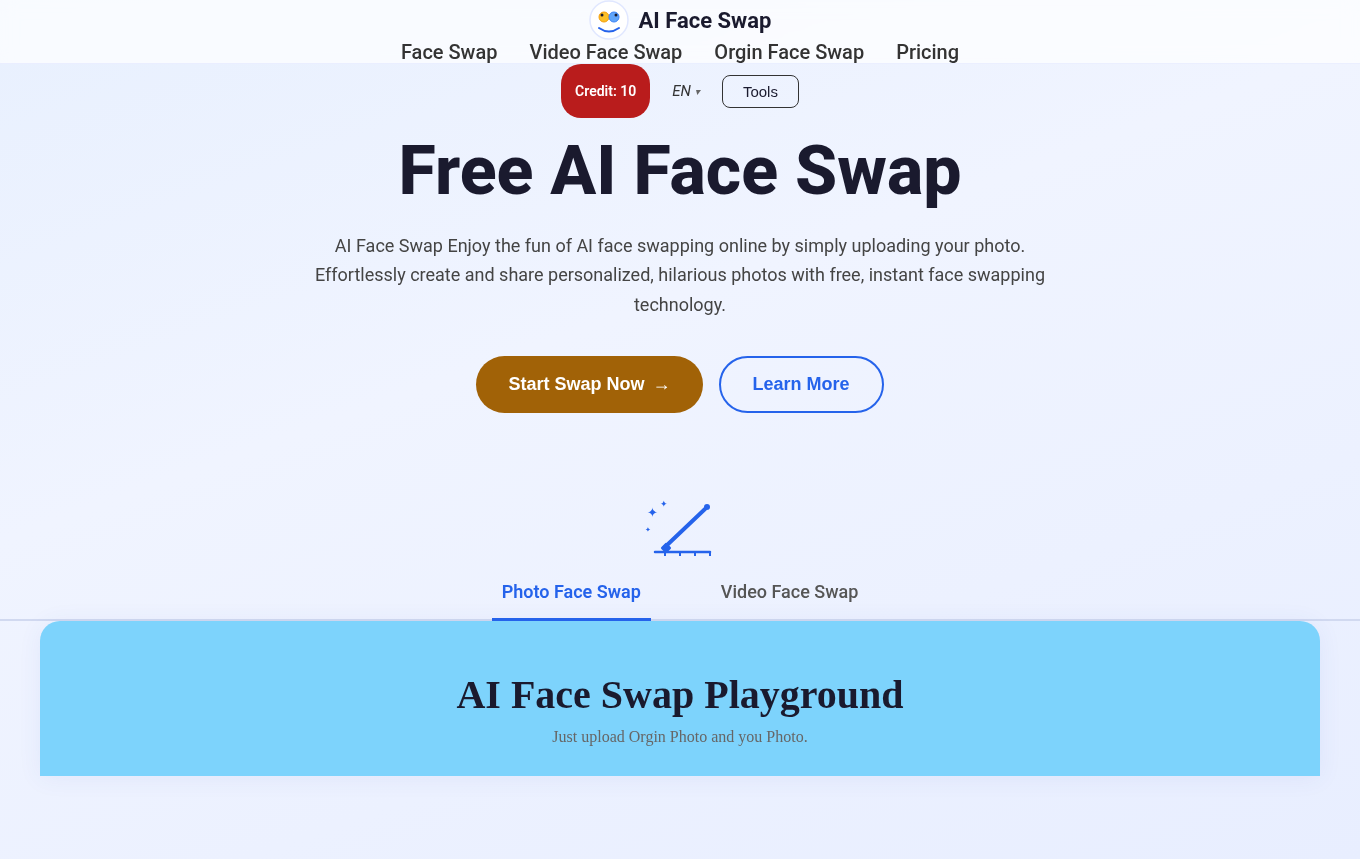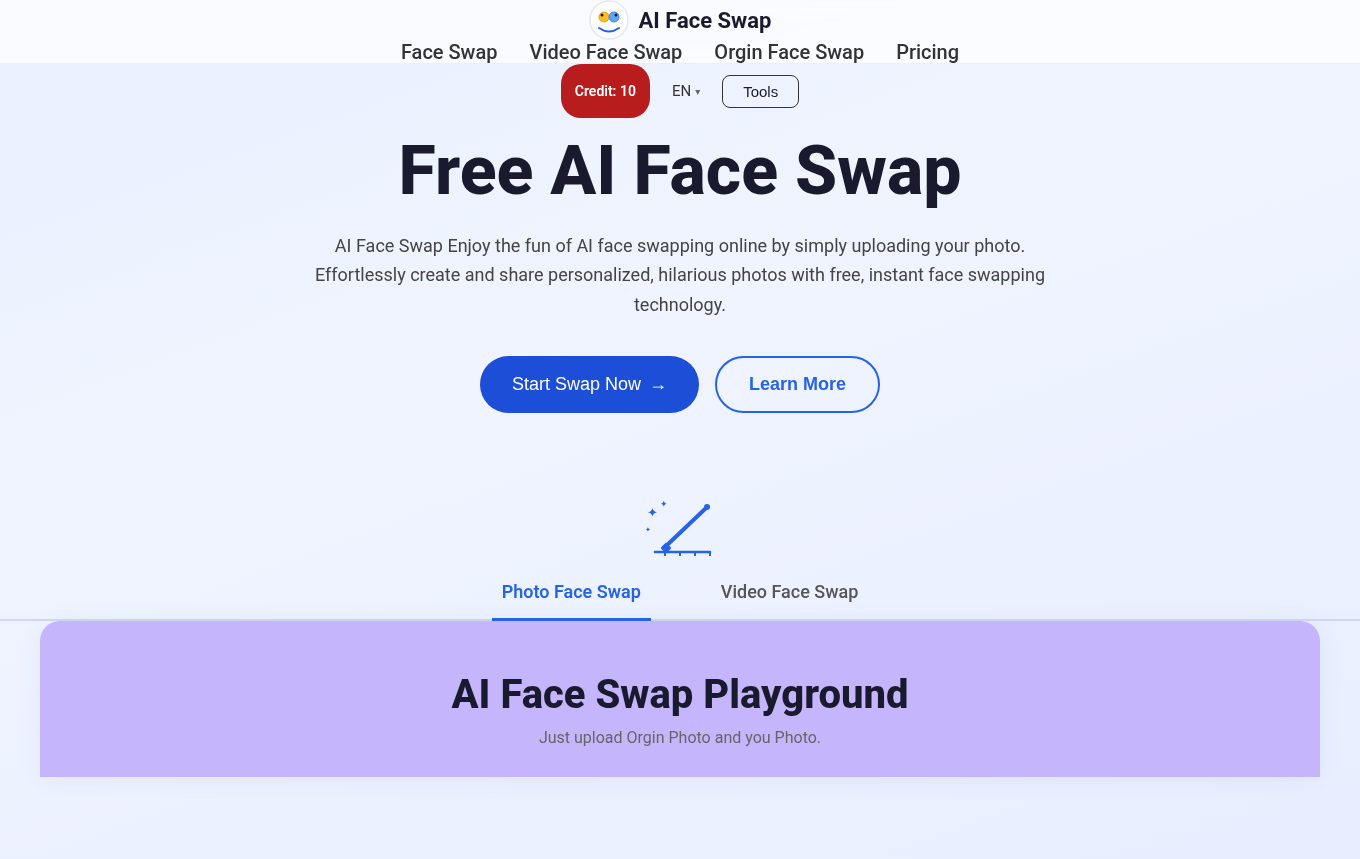--- a/index.html
+++ b/index.html
@@ -71,20 +71,21 @@
     }
     .lang-selector {
       display: flex;
       align-items: center;
       gap: 4px;
       font-size: 15px;
       color: #333;
       cursor: pointer;
       padding: 6px 10px;
       border-radius: 6px;
+      font-style: italic;
     }
     .chevron-down {
       font-size: 10px;
       color: #666;
     }
     .login-btn {
       border: 1.5px solid #333;
       background: transparent;
       padding: 7px 20px;
       border-radius: 8px;
@@ -120,27 +121,27 @@
       color: #444;
       line-height: 1.65;
     }
     .hero-buttons {
       display: flex;
       justify-content: center;
       gap: 16px;
       margin-top: 36px;
     }
     .btn-primary {
-      background: #1d4ed8;
+      background: #a16207;
       color: white;
       border: none;
       padding: 16px 32px;
       border-radius: 50px;
       font-size: 18px;
-      font-weight: 400;
+      font-weight: 700;
       cursor: pointer;
       display: flex;
       align-items: center;
       gap: 8px;
       transition: background 0.2s;
     }
     .btn-secondary {
       background: transparent;
       color: #2563eb;
       border: 2px solid #2563eb;
@@ -185,25 +186,26 @@
       margin-bottom: -2px;
     }
     .tab-item.active {
       color: #2563eb;
       font-weight: 600;
       border-bottom: 3px solid #2563eb;
     }
 
     
     .playground-card {
-      background: #c4b5fd;
+      background: #7dd3fc;
       margin: 0 40px;
       border-radius: 20px 20px 0 0;
       padding: 50px 40px 30px;
       box-shadow: 0 2px 24px rgba(60,80,180,0.07);
+      font-family: Liberation Serif, serif;
     }
     .playground-title {
       text-align: center;
       font-size: 40px;
       font-weight: 800;
       color: #1a1a2e;
       margin-bottom: 10px;
     }
     .playground-subtitle {
       text-align: center;

